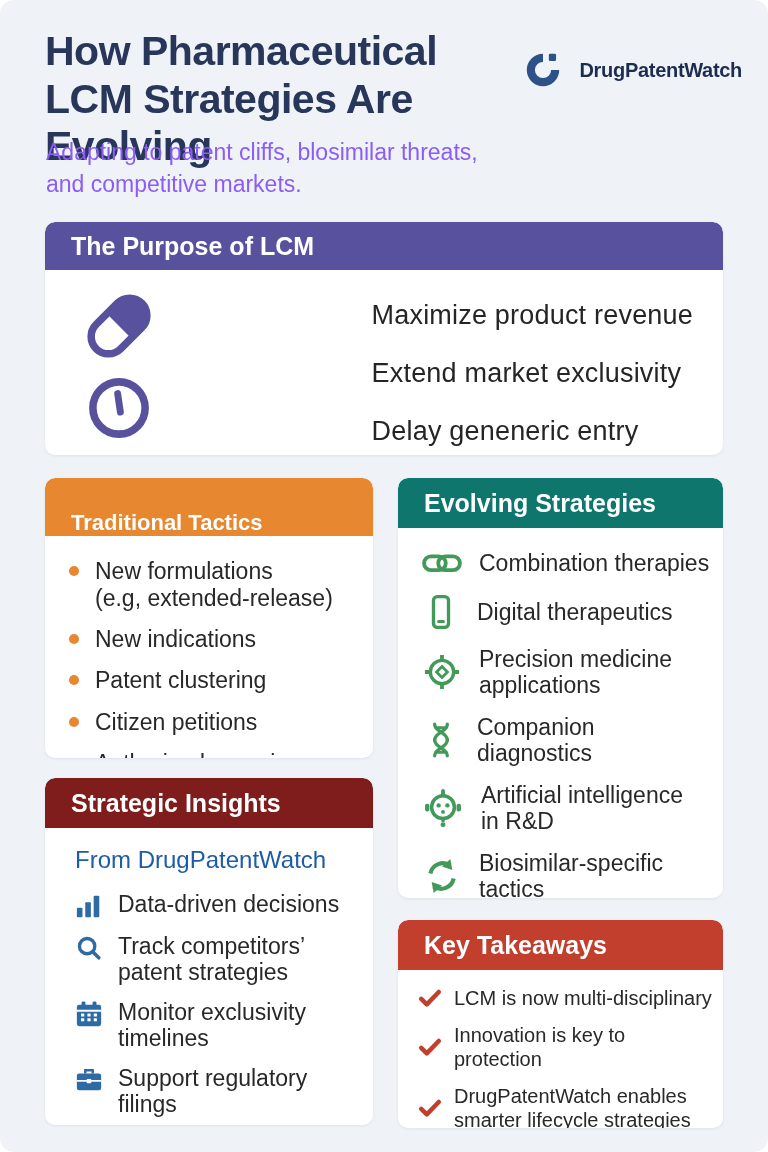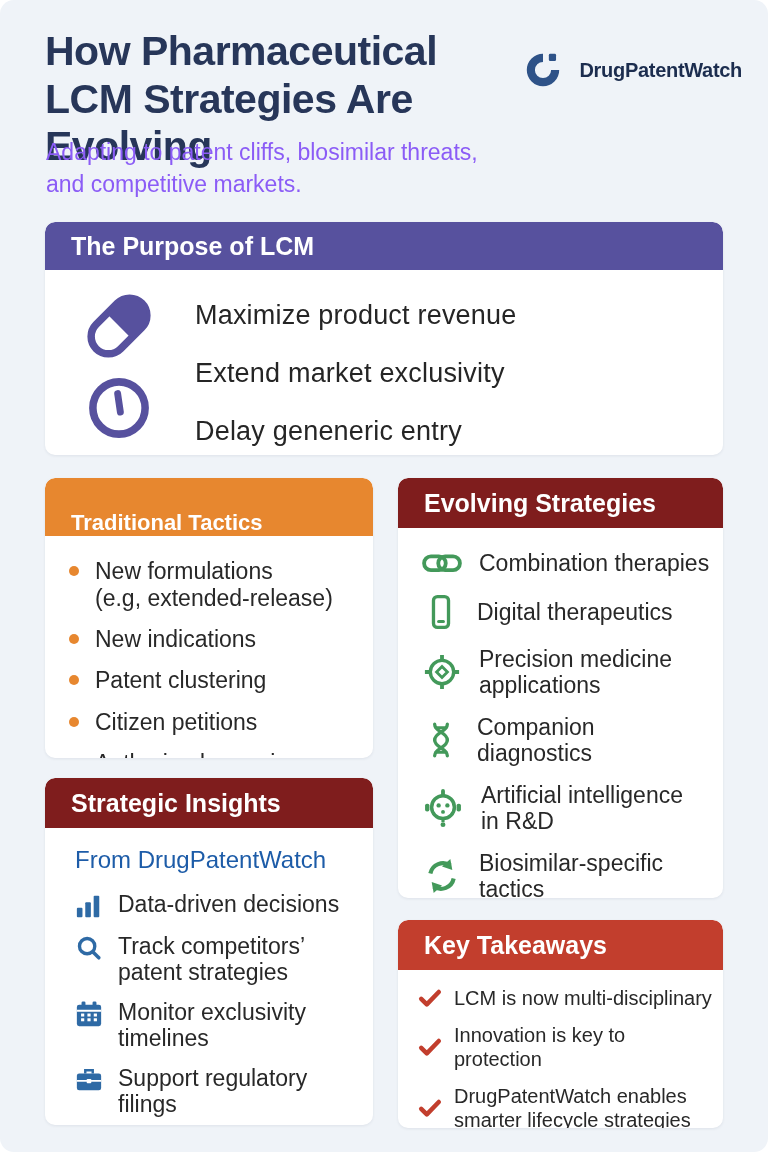--- a/index.html
+++ b/index.html
@@ -28,28 +28,28 @@
   .card {
     position:absolute; background:#ffffff; border-radius:10px;
     box-shadow:0 1px 3px rgba(25,35,70,0.08); overflow:hidden;
   }
   .card-header {
     display:flex; align-items:center; padding:0 26px;
     color:#ffffff; font-weight:700; border-radius:10px 10px 0 0;
   }
   .hdr-purple { background:#57519E; }
   .hdr-orange { background:#E7872F; }
-  .hdr-green  { background:#7f1d1d; }
+  .hdr-green  { background:#0f766e; }
   .hdr-blue   { background:#7f1d1d; }
   .hdr-red    { background:#C23E2D; }
 
   
   .purpose { left:45px; top:222px; width:678px; height:233px; }
   .purpose .card-header { height:48px; font-size:25px; }
-  .purpose-body { display:flex; padding:16px 30px 0 38px; gap:40px; }
+  .purpose-body { display:flex; padding:16px 30px 0 38px; gap:40px;justify-content:space-between; }
   .purpose-icons { display:flex; flex-direction:column; align-items:center; gap:13px; color:#57519E; padding-top:4px; }
   .purpose-list { list-style:none; margin:0; padding:14px 0 0 0; display:flex; flex-direction:column; gap:27px; }
   .purpose-list li { font-size:27px; color:#252525; letter-spacing:0.2px; }
 
   
   .traditional { left:45px; top:478px; width:328px; height:280px; }
   .traditional .card-header { height:58px; font-size:22px;align-items:flex-end; }
   .bullet-list { list-style:none; margin:0; padding:22px 16px 0 24px; }
   .bullet-list li { display:flex; gap:16px; font-size:23px; color:#282828; line-height:1.18; margin-bottom:14px; }
   .dot { width:10px; height:10px; border-radius:50%; background:#E7872F; margin-top:8px; flex-shrink:0; }

